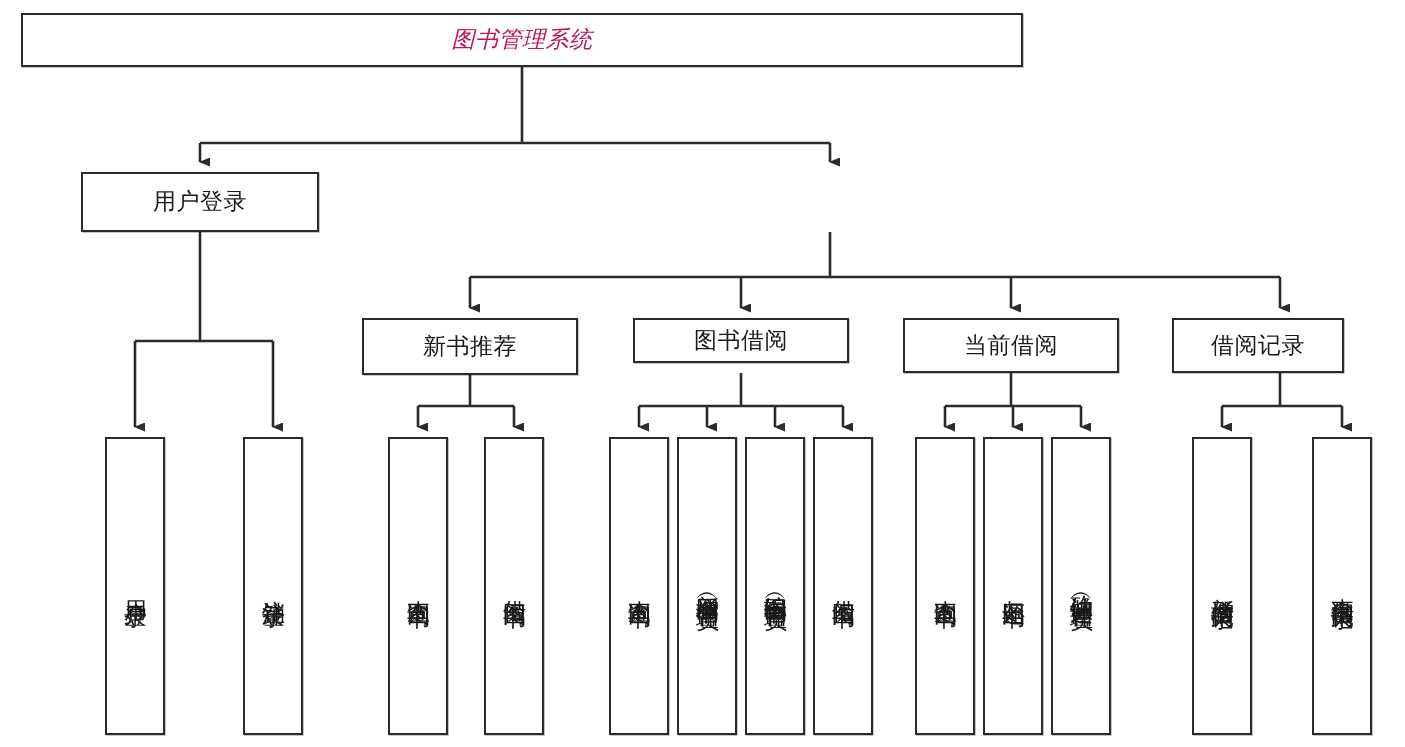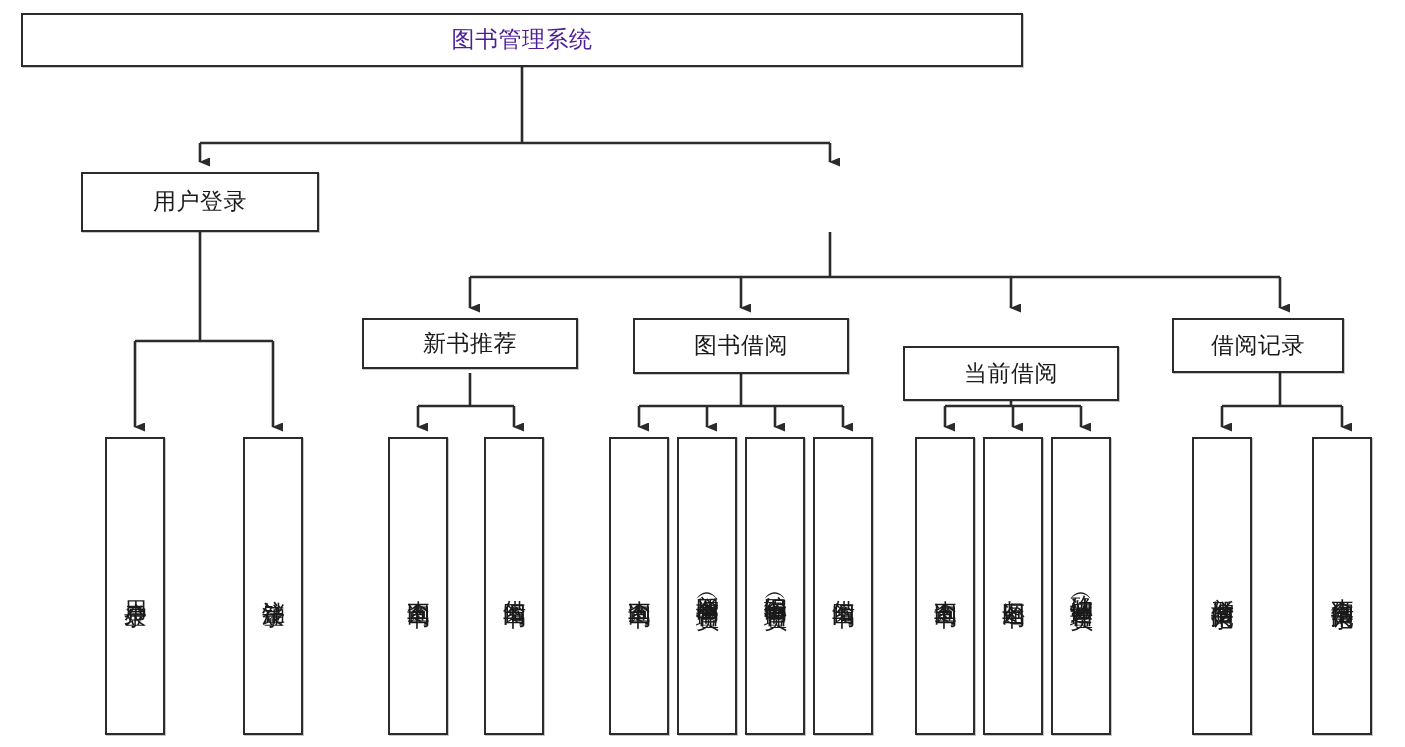--- a/index.html
+++ b/index.html
@@ -117,43 +117,43 @@
       <path d="M1013,406 L1013,427" marker-end="url(#arrowhead)"></path>
       <path d="M1081,406 L1081,427" marker-end="url(#arrowhead)"></path>
 
       <path d="M1280,373 L1280,406"></path>
       <path d="M1222,406 L1342,406"></path>
       <path d="M1222,406 L1222,427" marker-end="url(#arrowhead)"></path>
       <path d="M1342,406 L1342,427" marker-end="url(#arrowhead)"></path>
     </g>
   </svg>
 
-  <div class="node horizontal" style="left: 21px; top: 13px; width: 1002px; height: 54px; border-color: rgb(43, 43, 43); background: rgb(255, 255, 255); color: #4c1d95;">
+  <div class="node horizontal" style="left: 21px; top: 13px; width: 1002px; height: 54px; border-color: rgb(43, 43, 43); background: rgb(255, 255, 255); color: #be185d; font-style: italic;">
     <span class="node-label">图书管理系统</span>
   </div>
 
   <div class="node horizontal" style="left: 81px; top: 172px; width: 238px; height: 60px; border-color: rgb(43, 43, 43); background: rgb(255, 255, 255); color: rgb(26, 26, 26);">
     <span class="node-label">用户登录</span>
   </div>
 
 
   <div class="node vertical" style="left: 105px; top: 437px; width: 60px; height: 298px; border-color: rgb(43, 43, 43); background: rgb(255, 255, 255); color: rgb(26, 26, 26);">
     <span class="node-label">用户登录</span>
   </div>
   <div class="node vertical" style="left: 243px; top: 437px; width: 60px; height: 298px; border-color: rgb(43, 43, 43); background: rgb(255, 255, 255); color: rgb(26, 26, 26);">
     <span class="node-label">注销登录</span>
   </div>
 
-  <div class="node horizontal" style="left: 362px; top: 318px; width: 216px; height: 51px; border-color: rgb(43, 43, 43); background: rgb(255, 255, 255); color: rgb(26, 26, 26);">
+  <div class="node horizontal" style="left: 362px; top: 318px; width: 216px; height: 57px; border-color: rgb(43, 43, 43); background: rgb(255, 255, 255); color: rgb(26, 26, 26);">
     <span class="node-label">新书推荐</span>
   </div>
-  <div class="node horizontal" style="left: 633px; top: 318px; width: 216px; height: 56px; border-color: rgb(43, 43, 43); background: rgb(255, 255, 255); color: rgb(26, 26, 26);">
+  <div class="node horizontal" style="left: 633px; top: 318px; width: 216px; height: 45px; border-color: rgb(43, 43, 43); background: rgb(255, 255, 255); color: rgb(26, 26, 26);">
     <span class="node-label">图书借阅</span>
   </div>
-  <div class="node horizontal" style="left: 903px; top: 318px; width: 216px; height: 55px; border-color: rgb(43, 43, 43); background: rgb(255, 255, 255); color: rgb(26, 26, 26); margin-top: 28px;">
+  <div class="node horizontal" style="left: 903px; top: 318px; width: 216px; height: 55px; border-color: rgb(43, 43, 43); background: rgb(255, 255, 255); color: rgb(26, 26, 26);">
     <span class="node-label">当前借阅</span>
   </div>
   <div class="node horizontal" style="left: 1172px; top: 318px; width: 172px; height: 55px; border-color: rgb(43, 43, 43); background: rgb(255, 255, 255); color: rgb(26, 26, 26);">
     <span class="node-label">借阅记录</span>
   </div>
 
   <div class="node vertical" style="left: 388px; top: 437px; width: 60px; height: 298px; border-color: rgb(43, 43, 43); background: rgb(255, 255, 255); color: rgb(26, 26, 26);">
     <span class="node-label">查询图书</span>
   </div>
   <div class="node vertical" style="left: 484px; top: 437px; width: 60px; height: 298px; border-color: rgb(43, 43, 43); background: rgb(255, 255, 255); color: rgb(26, 26, 26);">

